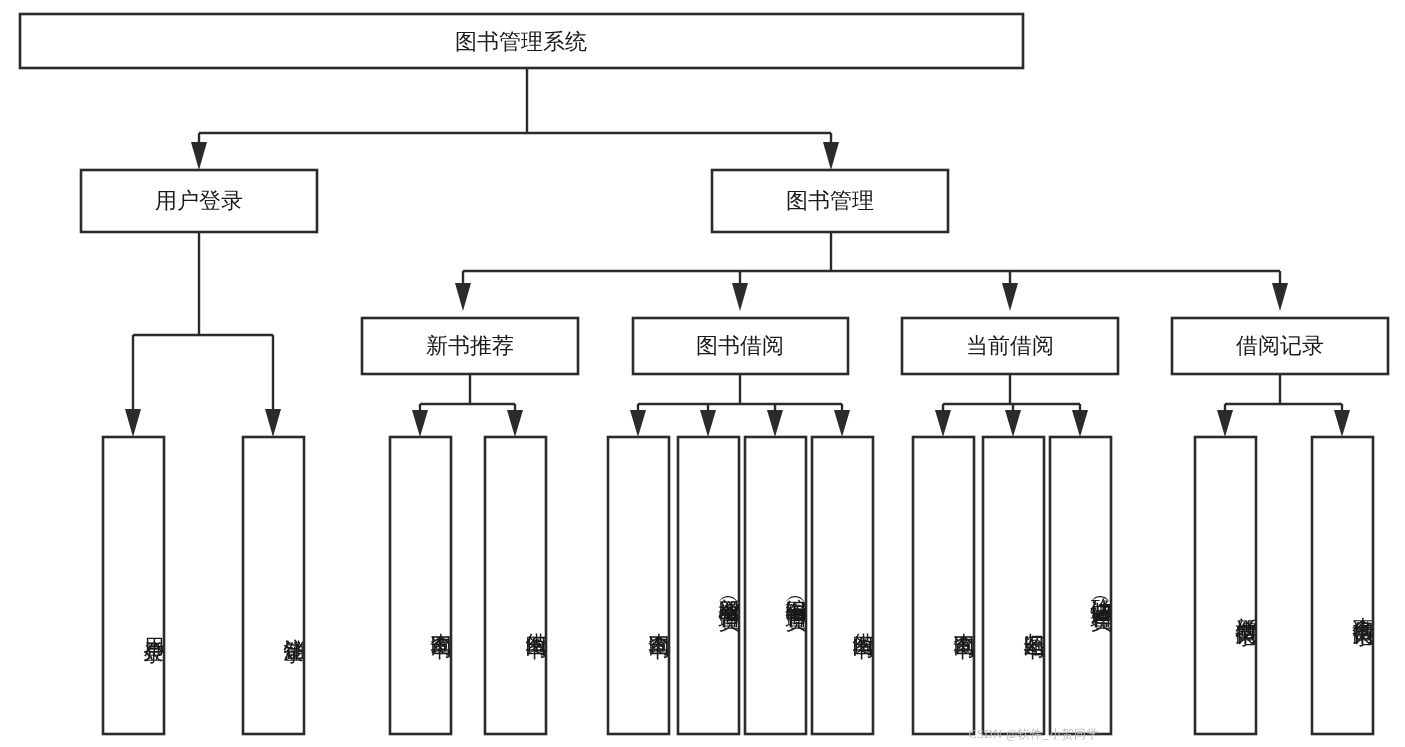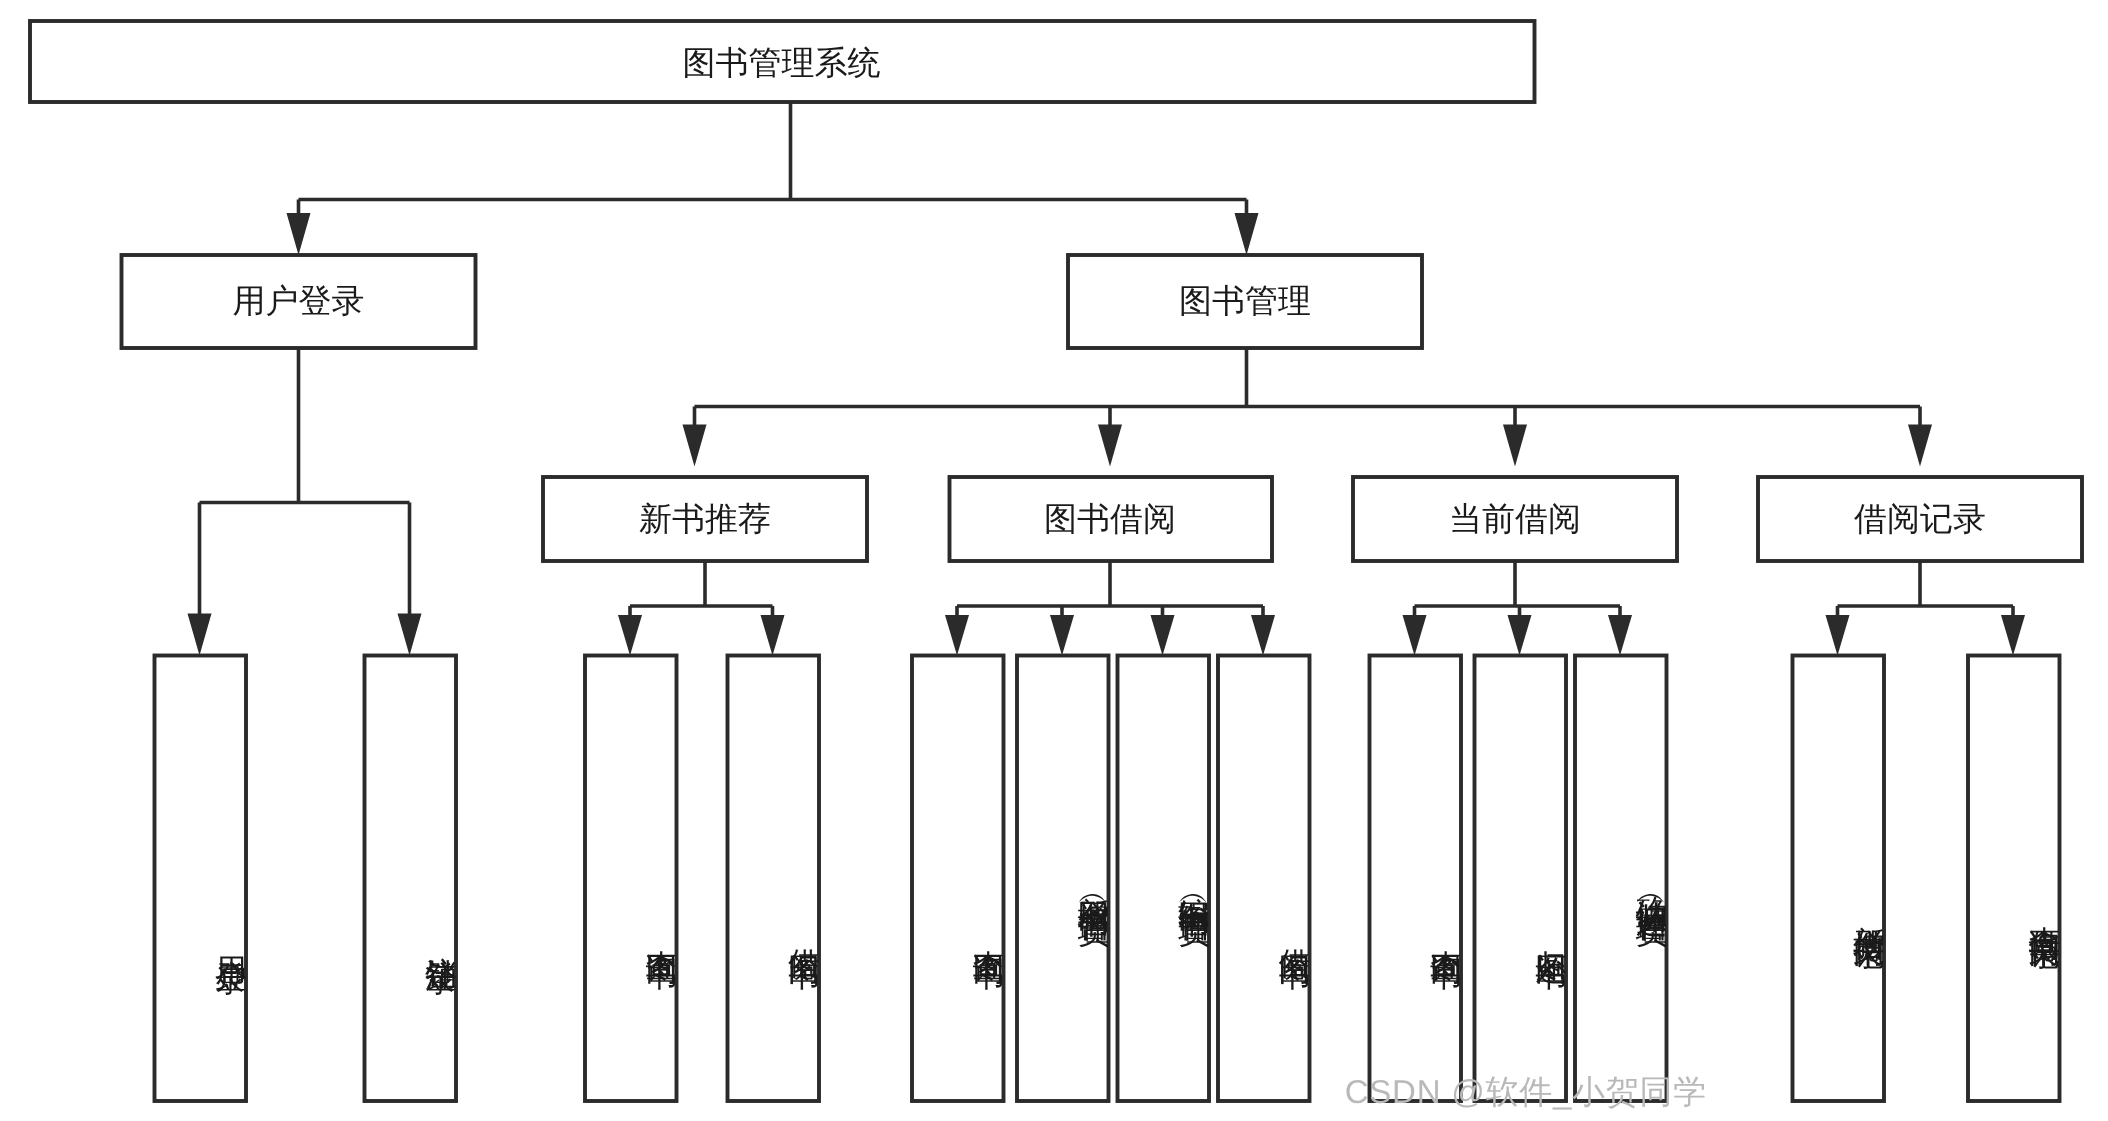--- a/index.html
+++ b/index.html
@@ -12,21 +12,20 @@
     width: 1405px;
     height: 747px;
     font-family: "DejaVu Sans", "Liberation Sans", sans-serif;
     overflow: hidden;
   }
   #diagram-root {
     position: relative;
     width: 1122px;
     height: 747px;
     background: #ffffff;
-    padding-left: 24px;
   }
   svg.diagram-canvas {
     position: absolute;
     left: 0;
     top: 0;
     width: 1405px;
     height: 747px;
     display: block;
   }
   .node-rect {
@@ -61,24 +60,24 @@
     color: #1a1a1a;
     letter-spacing: 2px;
     display: flex;
     align-items: flex-start;
     justify-content: center;
     white-space: nowrap;
     pointer-events: none;
   }
   .watermark {
     position: absolute;
-    right: 8px;
+    right: 23px;
     bottom: 4px;
-    font-family: Liberation Sans, sans-serif;
-    font-size: 22px;
+    font-family: Liberation Serif, serif;
+    font-size: 12px;
     color: #b9b9b9;
     white-space: nowrap;
     letter-spacing: 0.5px;
   }
 </style>
 </head>
 <body>
 
 <div id="diagram-root">
 

